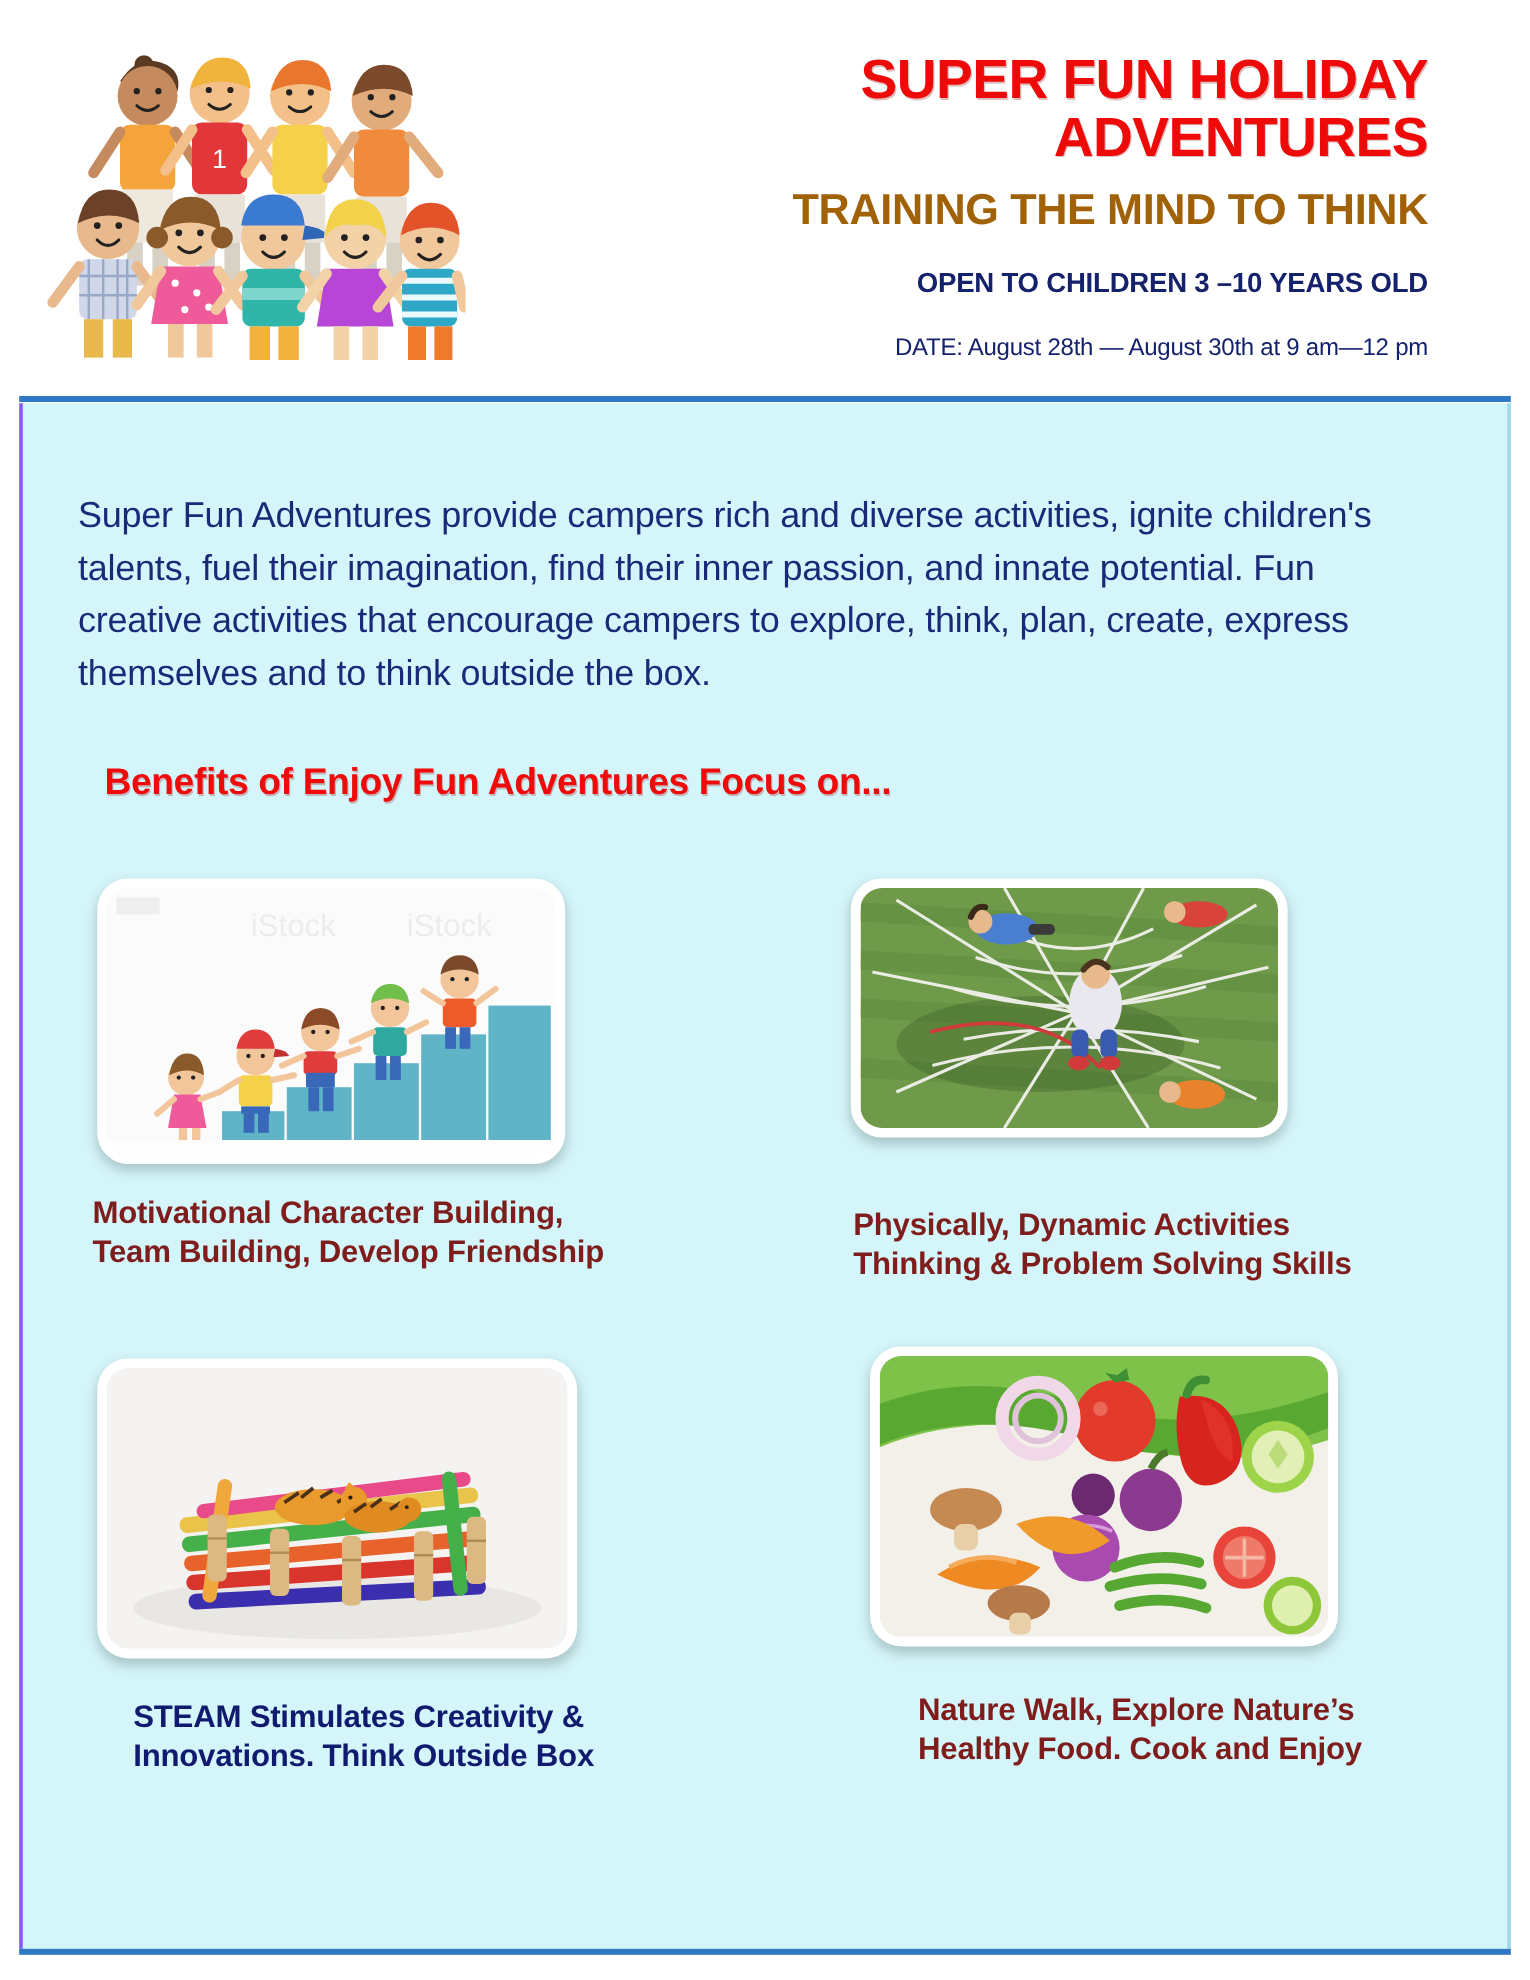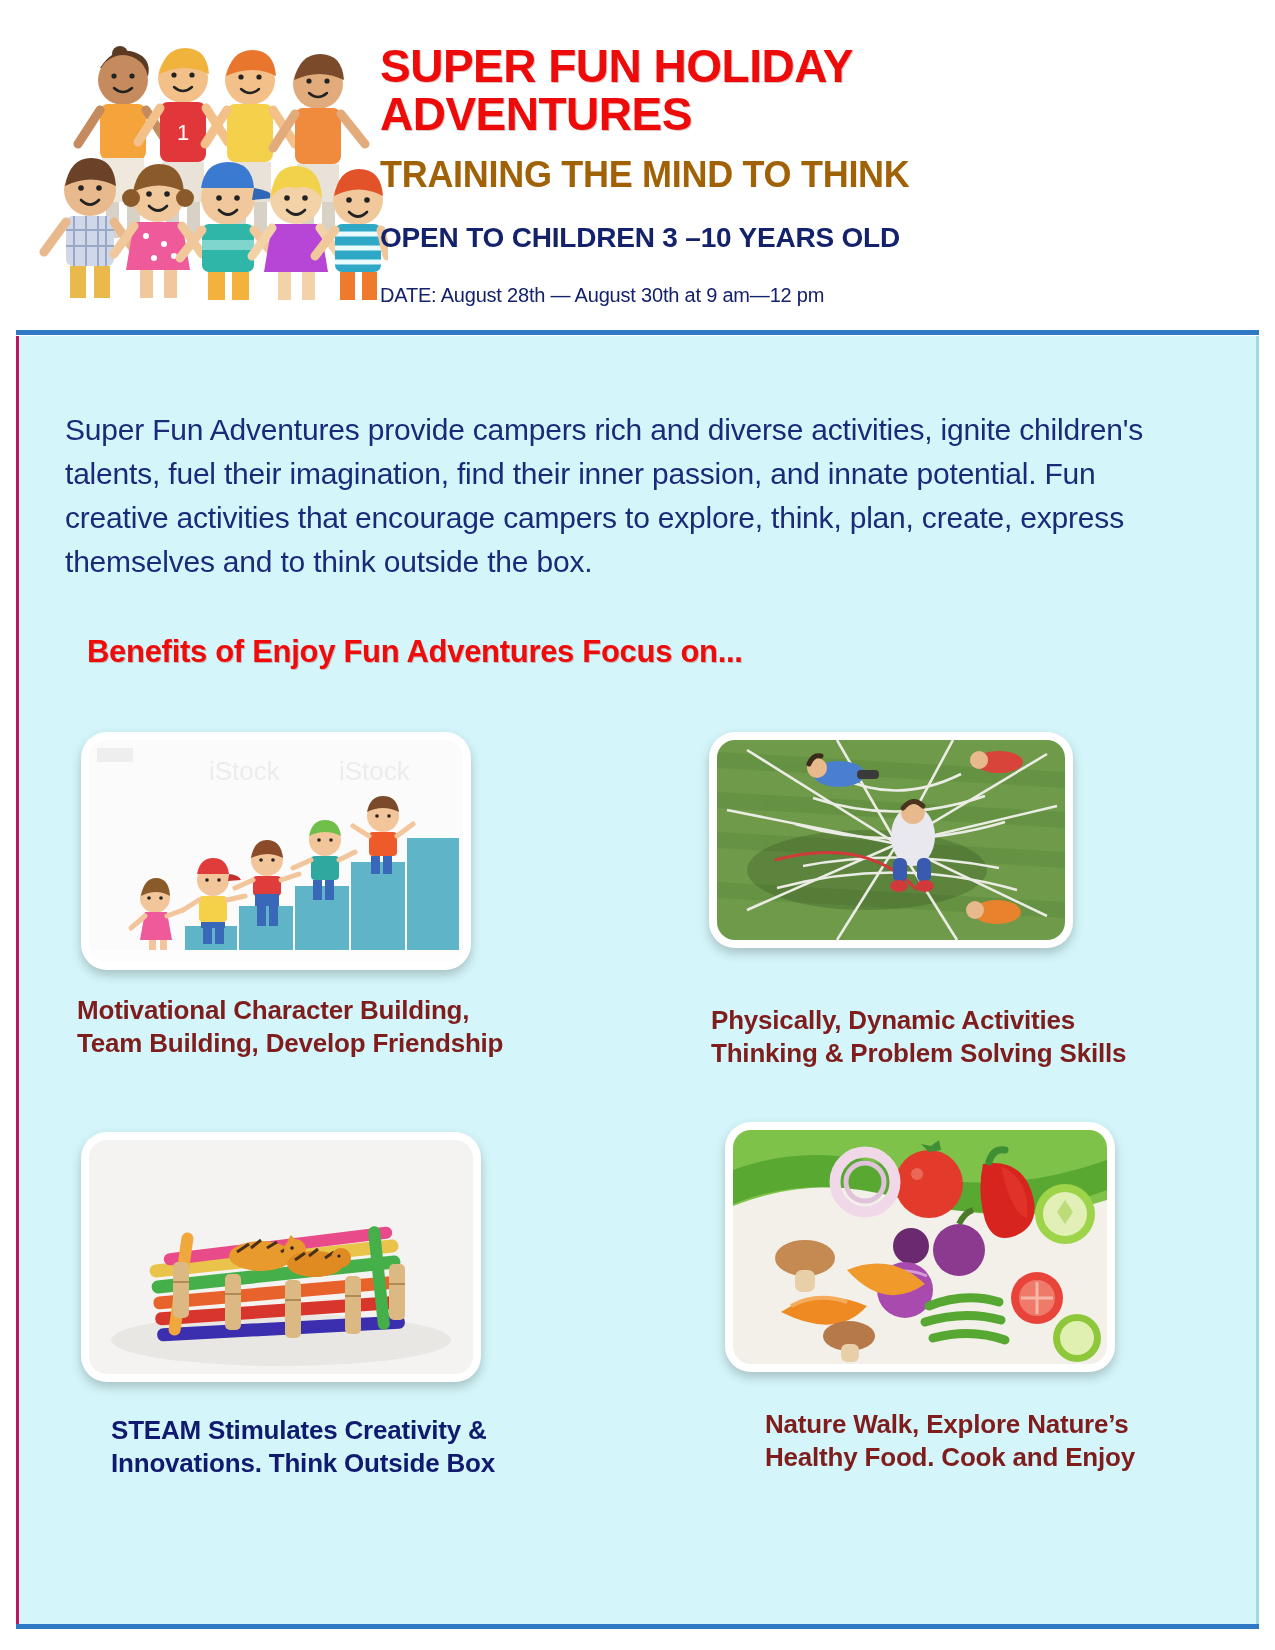--- a/index.html
+++ b/index.html
@@ -16,43 +16,43 @@
     position:relative;
     height:330px;
     background:#ffffff;
     display:flex;
     align-items:flex-start;
   }
   .mascot{
     position:absolute;left:28px;top:18px;width:360px;height:290px;
   }
   .header-text{
-    position:absolute;left:380px;top:42px;width:790px;
-    text-align:left;
+    position:absolute;left:400px;top:42px;width:790px;
+    text-align:right;
   }
   .title-main{
     color:#ef0a0a;
     font-size:46px;
     font-weight:bold;
     letter-spacing:-0.5px;
     line-height:1.05;
     margin:0 0 16px 0;
     text-shadow:1px 1px 0 rgba(120,0,0,.25);
   }
   .title-sub{
     color:#a16207;
     font-size:36px;
     font-weight:bold;
     line-height:1.1;
     margin:0 0 28px 0;
     letter-spacing:-0.3px;
   }
   .title-age{
     color:#14216b;
-    font-size:28px;
+    font-size:23px;
     font-weight:bold;
     margin:0 0 30px 0;
     letter-spacing:-0.2px;
   }
   .title-date{
     color:#14216b;
     font-size:20px;
     font-weight:normal;
     margin:0;
     letter-spacing:-0.2px;
@@ -61,21 +61,21 @@
   .rule{
     position:absolute;left:16px;top:330px;width:1243px;height:5px;
     background:#2f78c4;
   }
 
   
   .panel{
     position:absolute;left:16px;top:336px;
     width:1243px;height:1288px;
     background:#d4f6fa;
-    border-left:3px solid #be185d;
+    border-left:3px solid #8b5cf6;
     border-right:3px solid #9fd9e8;
     box-sizing:border-box;
   }
   .panel-bottom-rule{
     position:absolute;left:16px;top:1624px;width:1243px;height:5px;
     background:#2f78c4;
   }
 
   .intro{
     position:absolute;left:46px;top:72px;width:1110px;

